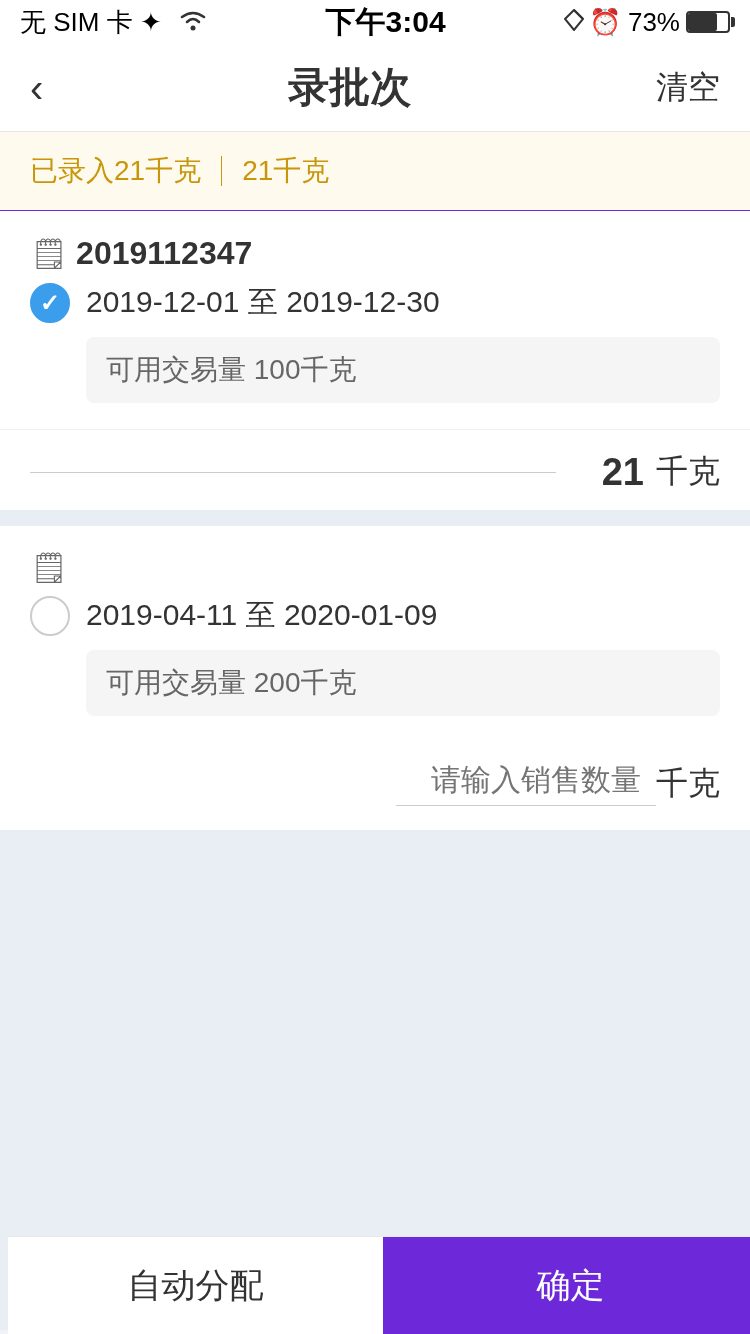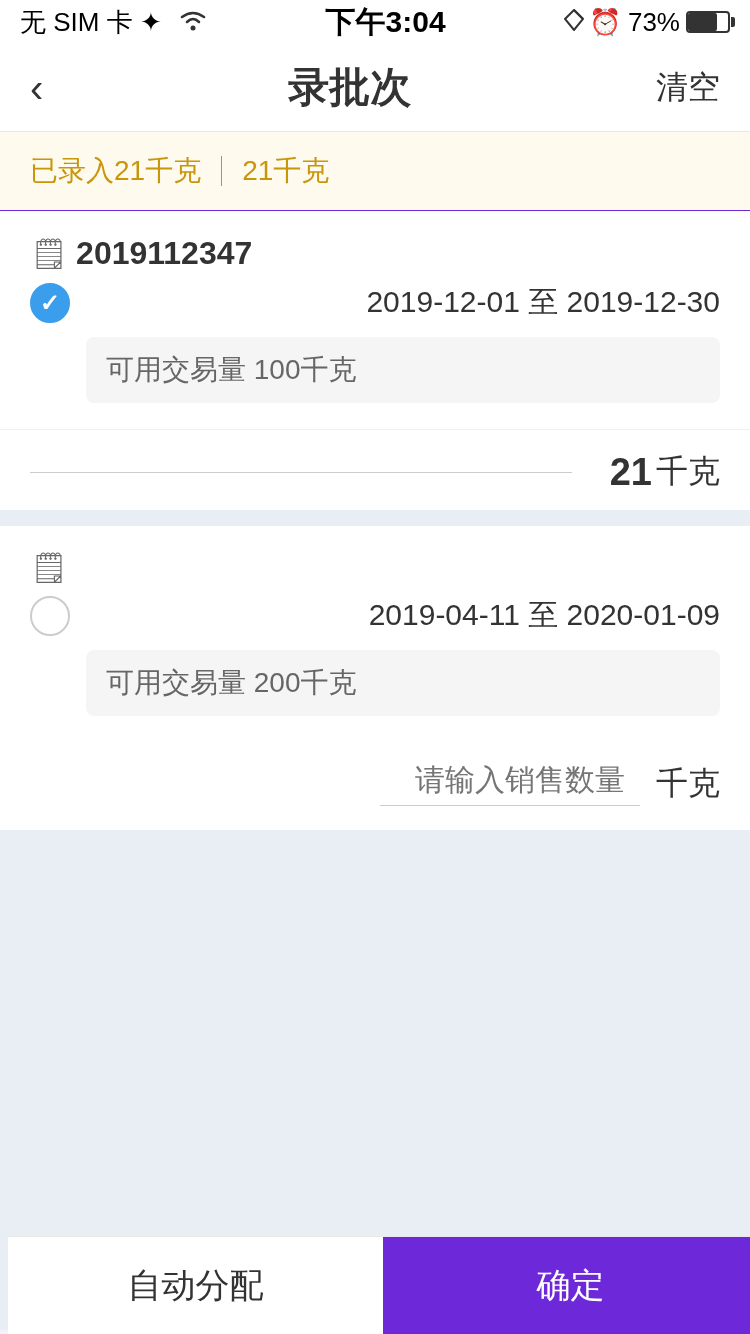--- a/index.html
+++ b/index.html
@@ -131,21 +131,20 @@
     .batch-id {
       font-size: 32px;
       color: #333;
       font-weight: 700;
     }
     .batch-date-row {
       display: flex;
       align-items: center;
       gap: 16px;
       margin-bottom: 14px;
-      justify-content: space-between;
     }
     .radio-circle {
       width: 40px;
       height: 40px;
       border-radius: 50%;
       border: 2px solid #ccc;
       background: #fff;
       display: flex;
       align-items: center;
       justify-content: center;
@@ -174,21 +173,21 @@
       font-size: 28px;
       color: #666;
     }
 
     
     .quantity-row {
       display: flex;
       align-items: center;
       justify-content: flex-end;
       padding: 20px 30px 16px;
-      gap: 4px;
+      gap: 12px;
       border-top: 1px solid #f0f0f0;
     }
     .quantity-value {
       font-size: 38px;
       font-weight: 600;
       color: #333;
       min-width: 60px;
       text-align: right;
     }
     .quantity-unit {
@@ -201,21 +200,21 @@
       height: 16px;
       background: #e8eef4;
     }
 
     
     .input-row {
       display: flex;
       align-items: center;
       justify-content: flex-end;
       padding: 20px 30px 0;
-      gap: 16px;
+      gap: 0;
     }
     .input-field-wrapper {
       display: flex;
       flex-direction: column;
       align-items: flex-end;
       flex: 1;
     }
     .input-field {
       font-size: 30px;
       color: #bbb;

